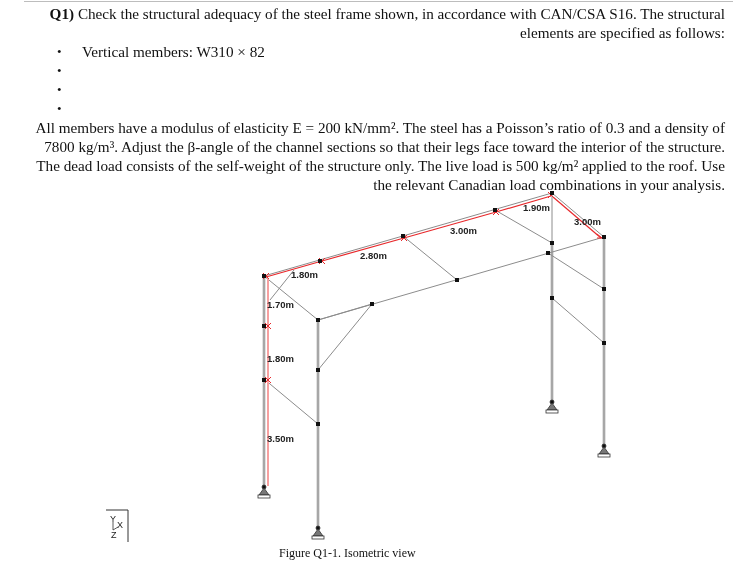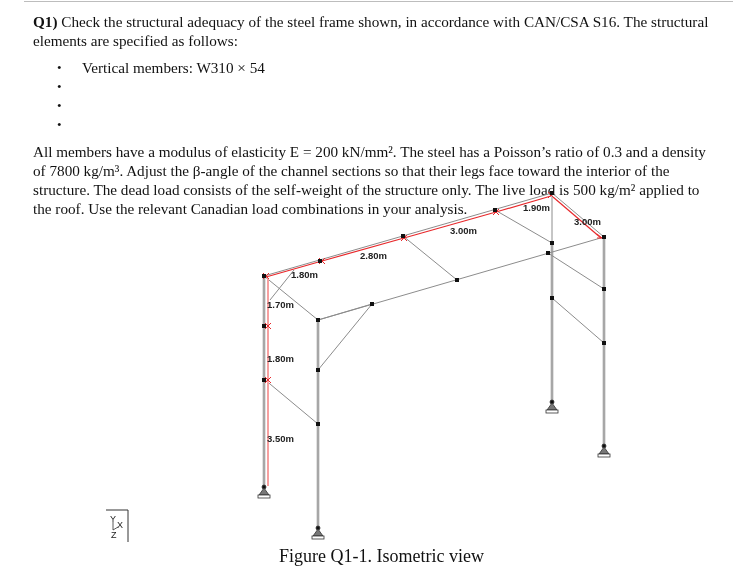--- a/index.html
+++ b/index.html
@@ -24,21 +24,21 @@
       border-top: 1px solid #bdbdbd;
     }
     .question {
       position: absolute;
       left: 25px;
       top: 4px;
       width: 700px;
       font-size: 15.2px;
       line-height: 19px;
     }
-    .question p { margin: 8px; }
+    .question p { margin: 0; text-align: right; }
     .question .qnum { font-weight: bold; }
     .question ul {
       list-style: none;
       margin: 0;
       padding: 0;
     }
     .question li {
       position: relative;
       padding-left: 57px;
       height: 19px;
@@ -59,40 +59,40 @@
     .dim-label {
       font-family: "Liberation Sans", "DejaVu Sans", sans-serif;
       font-size: 9.5px;
       font-weight: bold;
       fill: #222;
     }
     .caption {
       position: absolute;
       left: 279px;
       top: 546px;
-      font-size: 18px;
+      font-size: 12px;
       white-space: nowrap;
     }
     .axis-triad {
       position: absolute;
       left: 104px;
       top: 508px;
       width: 28px;
       height: 34px;
     }
   </style>
 </head>
 <body>
 
 <div class="top-rule"></div>
 
 <div class="question">
   <p><span class="qnum">Q1)</span><span> Check the structural adequacy of the steel frame shown, in accordance with CAN/CSA S16. The structural elements are specified as follows:</span></p>
   <ul>
-    <li><span class="bullet">•</span><span>Vertical members: W310 × 54</span></li>
+    <li><span class="bullet">•</span><span>Vertical members: W310 × 82</span></li>
     <li><span class="bullet">•</span></li>
     <li><span class="bullet">•</span></li>
     <li><span class="bullet">•</span></li>
   </ul>
   <p>All members have a modulus of elasticity E = 200 kN/mm². The steel has a Poisson’s ratio of 0.3 and a density of 7800 kg/m³. Adjust the β-angle of the channel sections so that their legs face toward the interior of the structure. The dead load consists of the self-weight of the structure only. The live load is 500 kg/m² applied to the roof. Use the relevant Canadian load combinations in your analysis.</p>
 </div>
 
 <svg class="figure" viewBox="0 0 733 568" xmlns="http://www.w3.org/2000/svg">
 
   <g stroke="#c4c4c4" stroke-width="3" fill="none">

